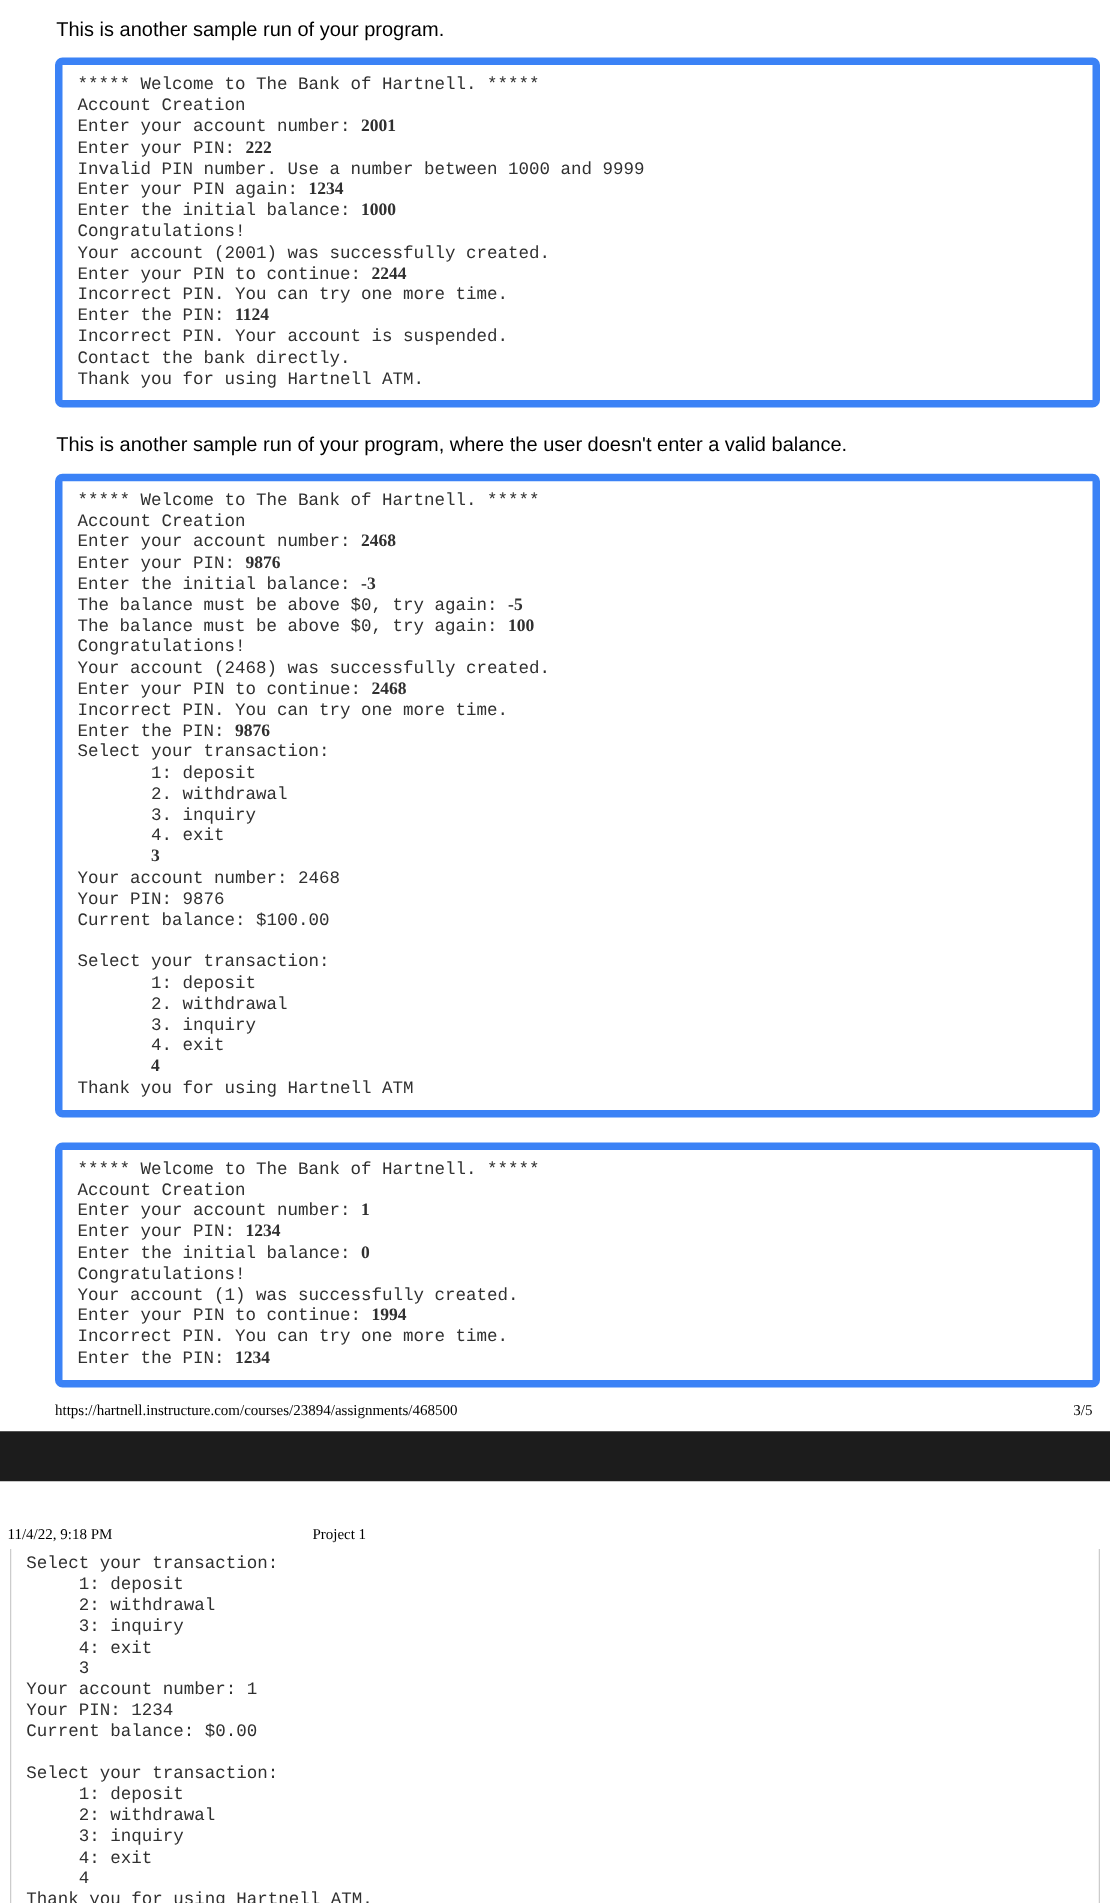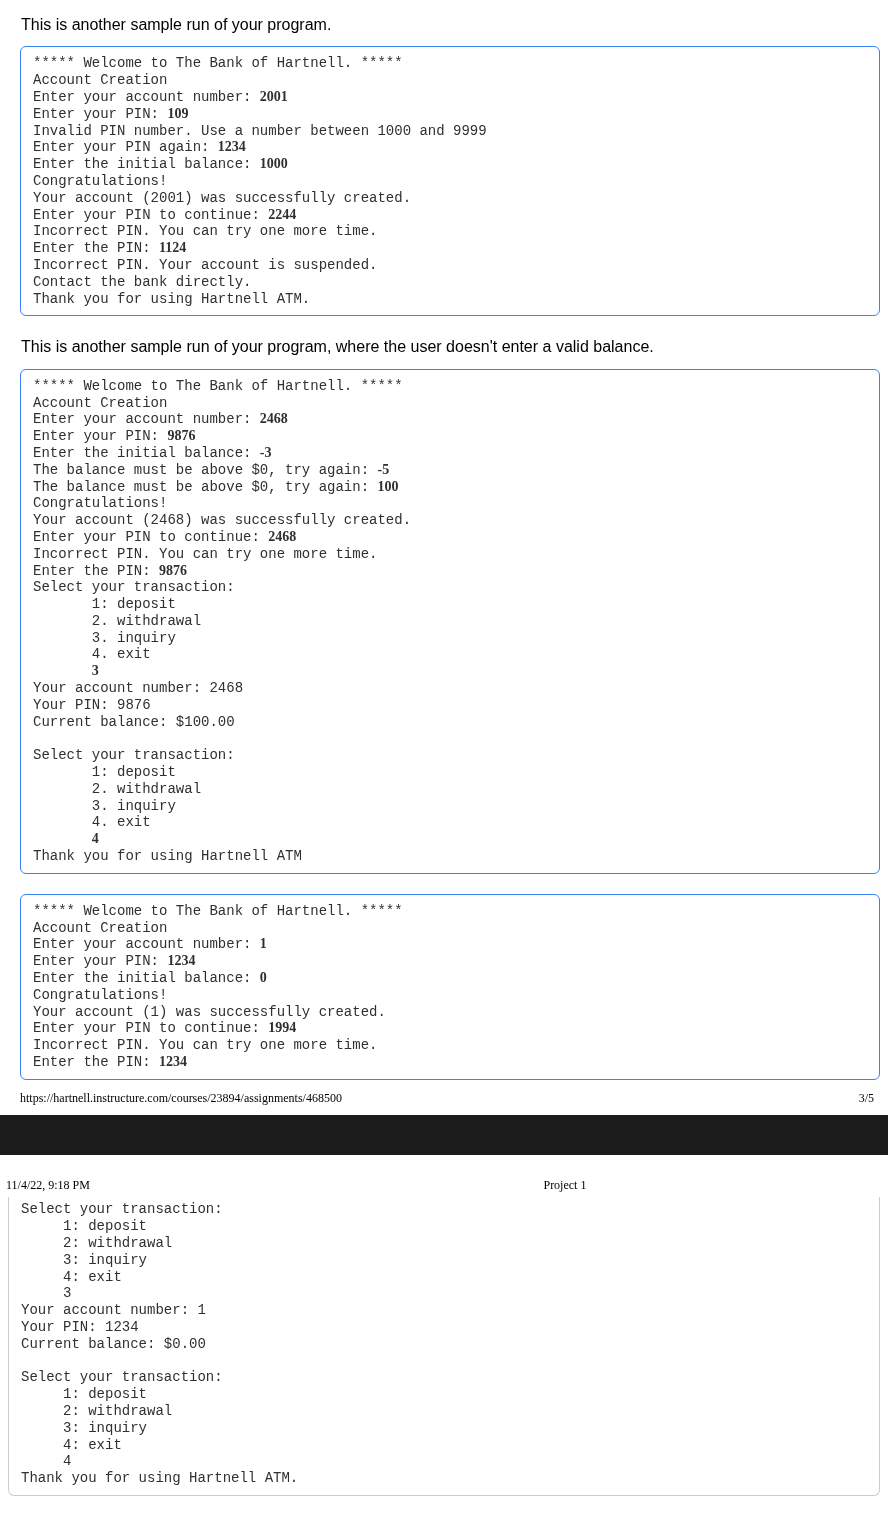--- a/index.html
+++ b/index.html
@@ -7,30 +7,31 @@
       margin: 0;
       padding: 0;
       background: #fff;
       font-family: -apple-system, BlinkMacSystemFont, "Segoe UI", Arial, sans-serif;
       font-size: 14px;
       line-height: 1.4;
       color: #000;
       width: 888px;
     }
     .page {
-      padding: 8px 8px 0 20px;
+      padding: 8px 8px 0 8px;
+      margin-left: 36px;
     }
     .heading {
       font-family: Helvetica, Arial, sans-serif;
       font-size: 16px;
       font-weight: normal;
       margin: 6px 1px 10px 1px;
     }
     .samplebox {
-      border: 1px solid #3b82f6;
+      border: 6px solid #3b82f6;
       border-radius: 6px;
       padding: 8px 12px 8px 12px;
       margin: 0 0 20px 0;
       font-family: "Courier New", Courier, monospace;
       font-size: 14px;
       line-height: 1.2;
       white-space: pre;
       color: #303030;
       overflow-x: auto;
     }
@@ -46,25 +47,24 @@
     .page-break {
       height: 40px;
       background: #1c1c1c;
       margin: 0;
     }
     .page-header {
       display: flex;
       justify-content: space-between;
       font-family: "Times New Roman", Times, serif;
       font-size: 12px;
-      padding: 22px 8px 4px 6px;
+      padding: 34px 8px 4px 6px;
     }
     .page-header .center {
       flex: 1;
-      text-align: center;
       padding-left: 160px;
     }
     .samplebox-continued {
       border: 1px solid #ccc;
       border-top: none;
       border-top-left-radius: 0;
       border-top-right-radius: 0;
       border-bottom-left-radius: 6px;
       border-bottom-right-radius: 6px;
       padding: 4px 12px 8px 12px;
@@ -77,21 +77,21 @@
     }
   </style>
 </head>
 <body>
 
 <div class="page">
   <div class="heading">This is another sample run of your program.</div>
   <div class="samplebox"><span>***** Welcome to The Bank of Hartnell. *****
 Account Creation
 Enter your account number: </span><span class="b">2001</span><span>
-Enter your PIN: </span><span class="b">109</span><span>
+Enter your PIN: </span><span class="b">222</span><span>
 Invalid PIN number. Use a number between 1000 and 9999
 Enter your PIN again: </span><span class="b">1234</span><span>
 Enter the initial balance: </span><span class="b">1000</span><span>
 Congratulations!
 Your account (2001) was successfully created.
 Enter your PIN to continue: </span><span class="b">2244</span><span>
 Incorrect PIN. You can try one more time.
 Enter the PIN: </span><span class="b">1124</span><span>
 Incorrect PIN. Your account is suspended.
 Contact the bank directly.

